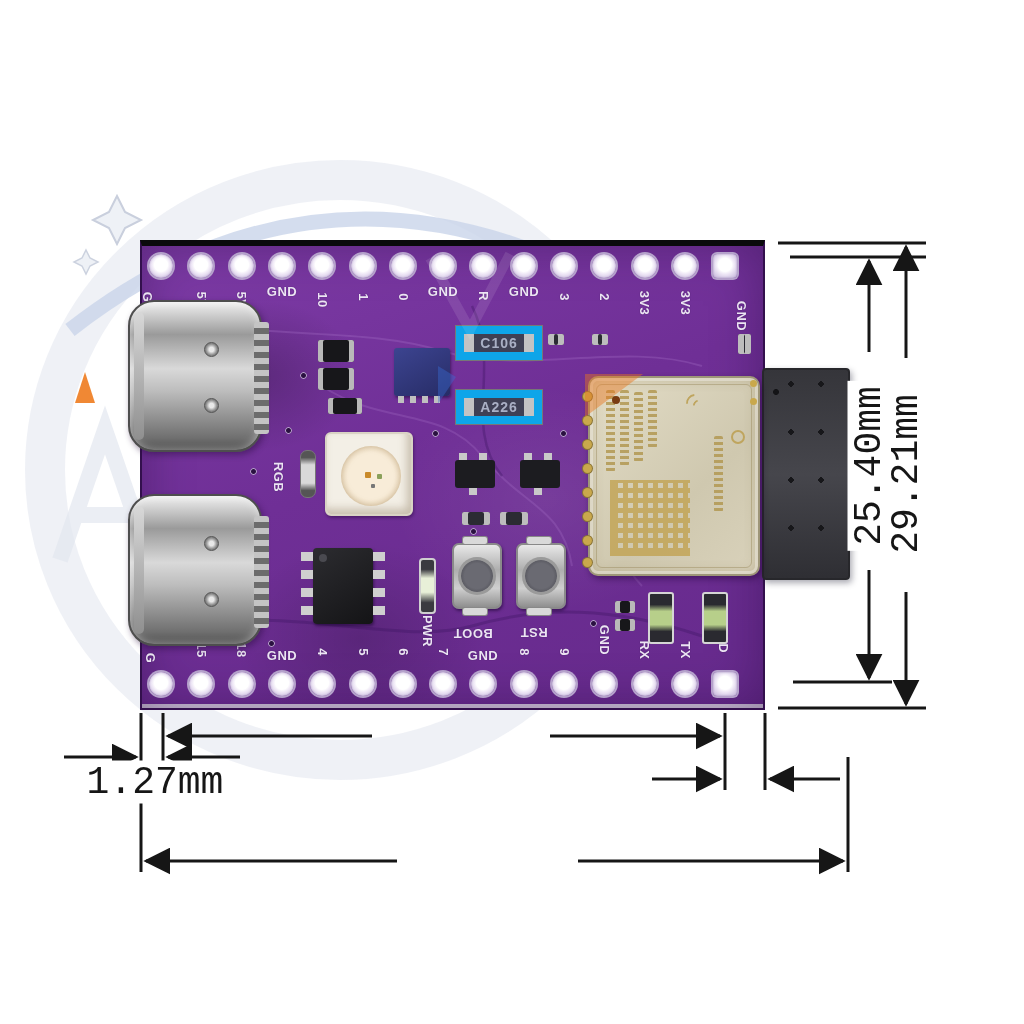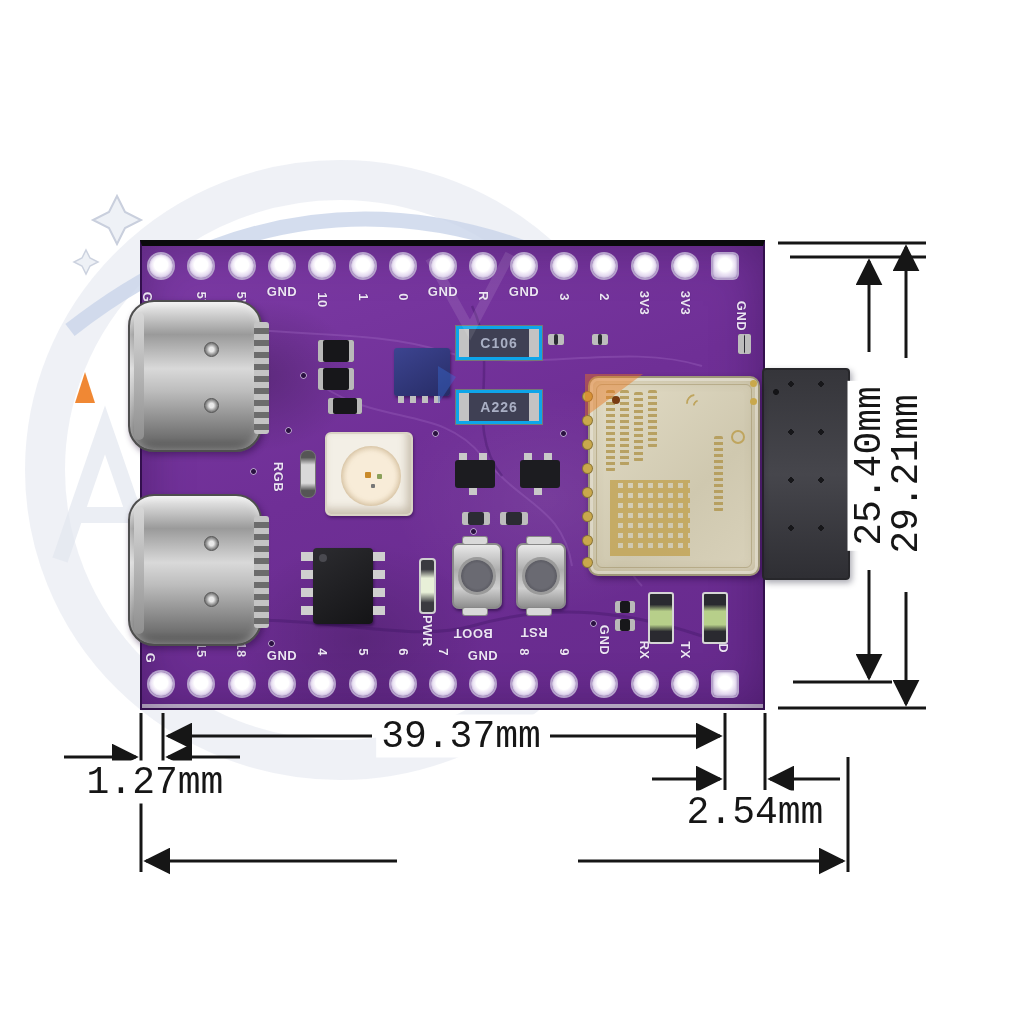--- a/index.html
+++ b/index.html
@@ -47,21 +47,21 @@
   .rgbled{left:325px;top:432px;width:88px;height:84px;background:#f3efe6;border:2px solid #d9d3c4;
     border-radius:6px;box-shadow:inset -4px -5px 8px rgba(120,100,70,.35),1px 2px 3px rgba(30,0,50,.4);}
   .rgbled .lens{left:14px;top:12px;width:60px;height:60px;border-radius:50%;
     background:radial-gradient(circle,#f8ecd8 0 55%,#efe0c8 70%,#e6d5ba 100%);
     box-shadow:inset 0 0 6px rgba(160,130,80,.5);}
   .rgbled .d1{left:38px;top:38px;width:6px;height:6px;background:#c98a2a;border-radius:1px;}
   .rgbled .d2{left:50px;top:40px;width:5px;height:5px;background:#8aa05a;border-radius:1px;}
   .rgbled .d3{left:44px;top:50px;width:4px;height:4px;background:#777;border-radius:1px;}
 
   
-  .cap{width:86px;height:34px;background:#3f4054;border:3px solid #0ea5e9;outline:1px solid #777;
+  .cap{width:86px;height:34px;background:#3f4054;border:8px solid #0ea5e9;outline:1px solid #777;
     box-shadow:inset 10px 0 0 #c3c3c3, inset -10px 0 0 #c3c3c3;
     display:flex;align-items:center;justify-content:center;position:absolute;}
   .cap span{position:static;font:bold 14px "Liberation Sans",sans-serif;color:#a9afc4;letter-spacing:1px;}
   .soic{left:313px;top:548px;width:60px;height:76px;background:linear-gradient(145deg,#2c2c30,#141416);
     border-radius:4px;box-shadow:1px 2px 3px rgba(20,0,40,.5);}
   .soic::before,.soic::after{content:"";position:absolute;top:4px;height:68px;width:12px;
     background:repeating-linear-gradient(180deg,#cfcfcf 0 9px,transparent 9px 18px);}
   .soic::before{left:-12px;} .soic::after{right:-12px;}
   .soic .dot{left:6px;top:6px;width:8px;height:8px;border-radius:50%;background:#4a4a50;}
   .blueic{left:394px;top:348px;width:56px;height:48px;background:linear-gradient(150deg,#3c4490,#272c66);
@@ -353,19 +353,17 @@
       <path d="M578,861 L843,861" marker-end="url(#ah)"></path>
 
       <path d="M869,352 L869,261" marker-end="url(#ah)"></path>
       <path d="M869,570 L869,678" marker-end="url(#ah)"></path>
 
       <path d="M906,358 L906,247" marker-end="url(#ah)"></path>
       <path d="M906,592 L906,704" marker-end="url(#ah)"></path>
     </g>
   </svg>
 
-  <span class="dim" style="left:461px;top:736px">39.37mm</span>
   <span class="dim" style="left:155px;top:782px">1.27mm</span>
-  <span class="dim" style="left:755px;top:812px">2.54mm</span>
   <span class="dim dimv" style="left:869px;top:466px">25.40mm</span>
   <span class="dim dimv" style="left:906px;top:474px">29.21mm</span>
 
 </div>
 
 </body></html>

